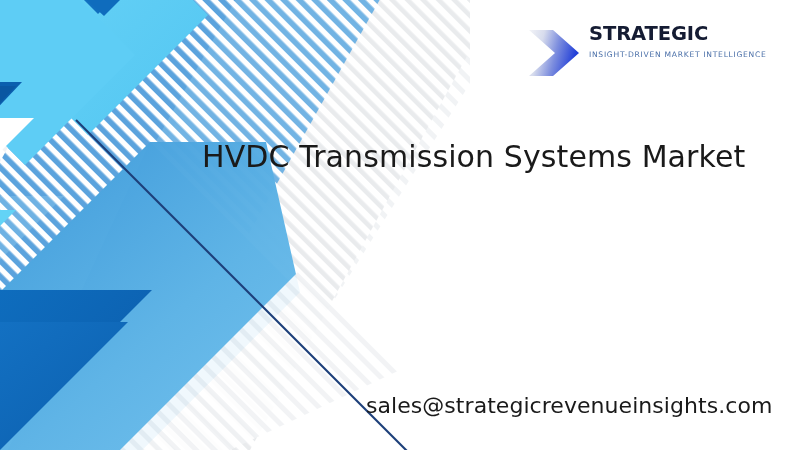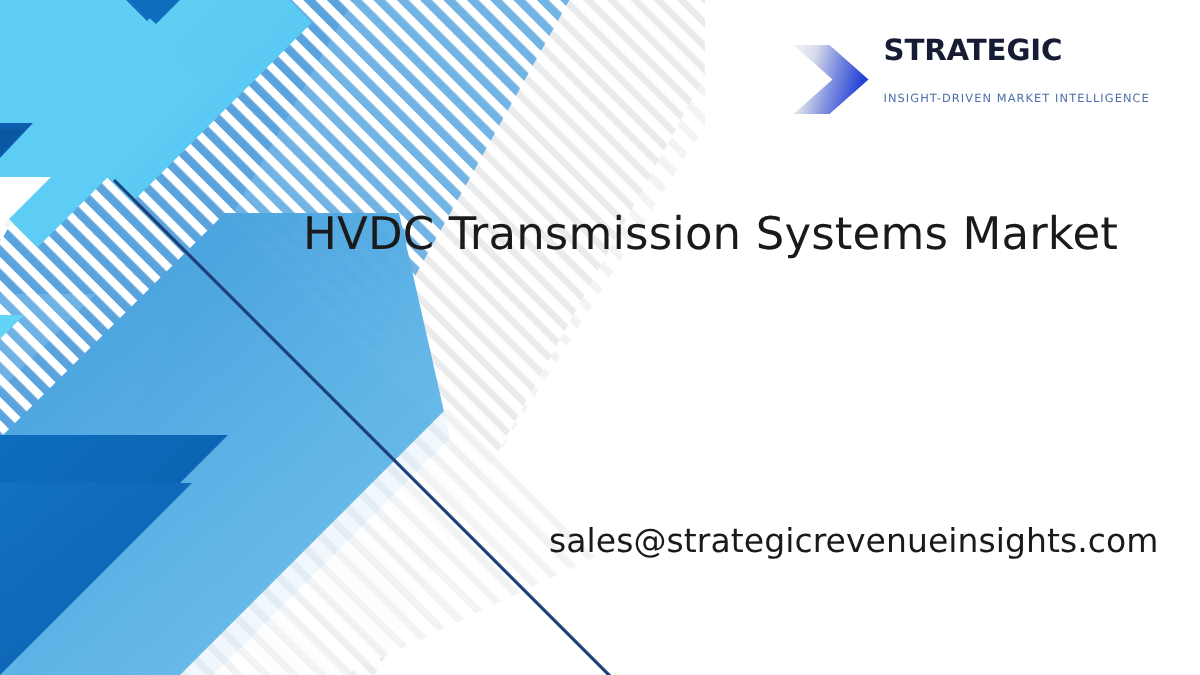--- a/index.html
+++ b/index.html
@@ -37,21 +37,21 @@
     color: #1a1a1a;
     letter-spacing: 0.1px;
     white-space: nowrap;
     line-height: 1.25;
   }
 
   
   .email {
     position: absolute;
     left: 366px;
-    top: 349px;
+    top: 393px;
     font-size: 22px;
     font-weight: 400;
     color: #1a1a1a;
     white-space: nowrap;
     letter-spacing: 0.05px;
   }
 
   
   .logo {
     position: absolute;
@@ -75,21 +75,21 @@
     font-family: "DejaVu Sans", "Liberation Sans", sans-serif;
     font-weight: bold;
     font-size: 19.5px;
     line-height: 20px;
     color: #151c33;
     letter-spacing: -0.1px;
     white-space: nowrap;
   }
   .logo-line.l2 { letter-spacing: -0.45px; }
   .logo-tagline {
-    margin-top: 17px;
+    margin-top: 6px;
     font-size: 7.6px;
     letter-spacing: 0.72px;
     color: #4a6fa8;
     font-weight: normal;
     white-space: nowrap;
   }
 </style>
 </head>
 <body>
 

